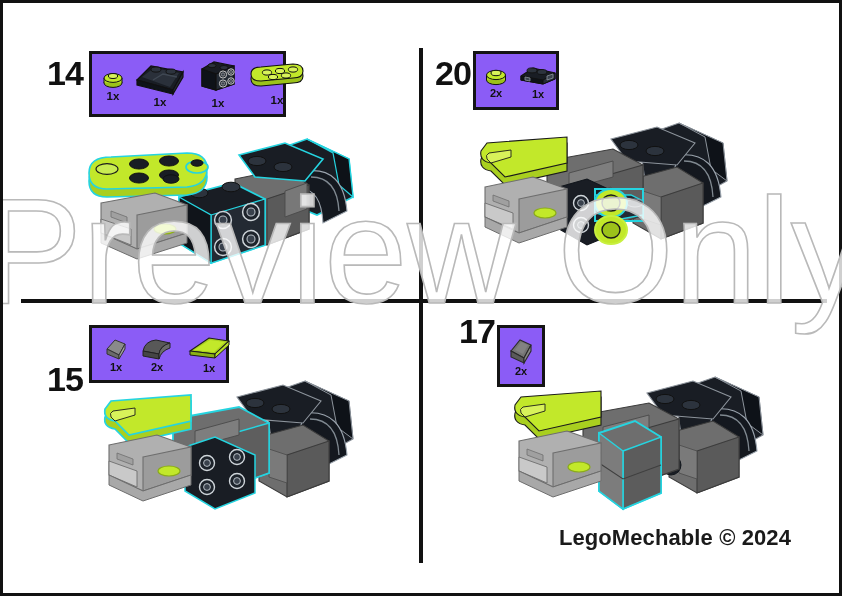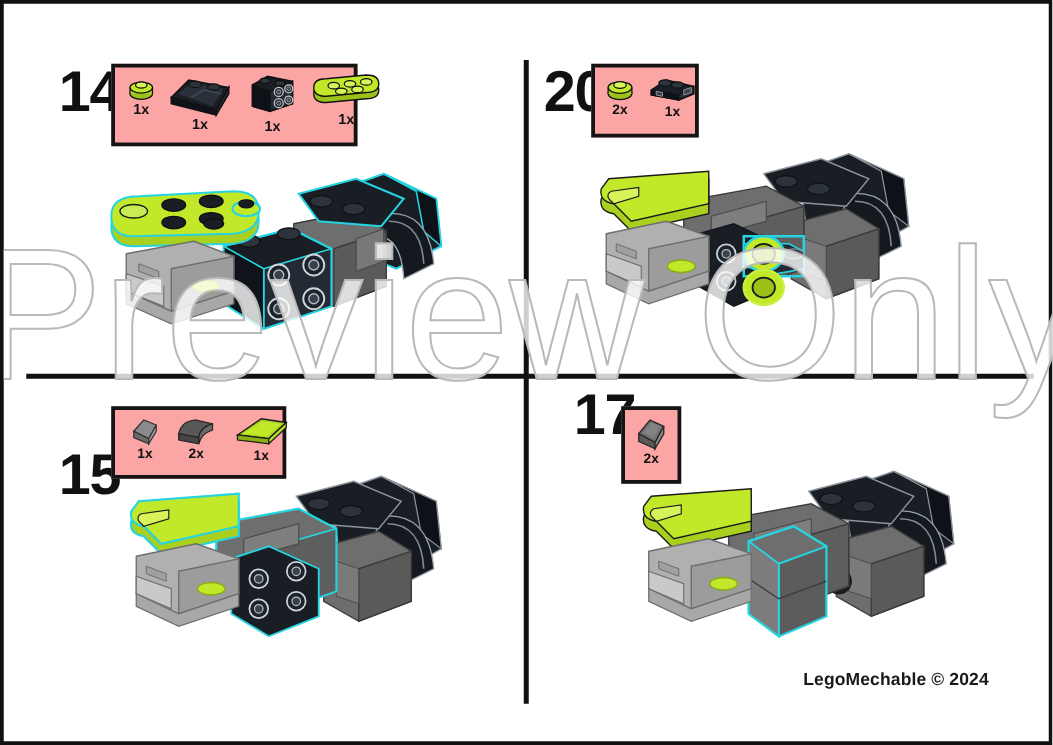--- a/index.html
+++ b/index.html
@@ -12,30 +12,30 @@
   .v-divider{position:absolute;left:416px;top:45px;width:4px;height:515px;background:#111111;}
   .h-divider{position:absolute;left:18px;top:296px;width:806px;height:4px;background:#111111;}
 
   
   .quad{position:absolute;box-sizing:border-box;}
   #quad-14{left:22px;  top:34px;  width:390px;height:258px;}
   #quad-16{left:426px; top:34px;  width:394px;height:258px;}
   #quad-15{left:22px;  top:304px; width:390px;height:252px;}
   #quad-17{left:450px; top:304px; width:394px;height:252px;}
 
-  .step-num{position:absolute;font-weight:bold;color:#111111;font-size:46px;letter-spacing:-1px;
+  .step-num{position:absolute;font-weight:bold;color:#111111;font-size:34px;letter-spacing:-1px;
             line-height:34px;font-family:"Liberation Sans",sans-serif;}
   #quad-14 .step-num{left:22px;top:19px;}
   #quad-16 .step-num{left:6px; top:19px;}
   #quad-15 .step-num{left:22px;top:7px;margin-top:48px;}
   #quad-17 .step-num{left:6px; top:7px;}
 
   
-  .parts-box{position:absolute;background:#fca5a5;border:3px solid #141414;
-             box-sizing:border-box;display:flex;align-items:flex-start;}
+  .parts-box{position:absolute;background:#8b5cf6;border:3px solid #141414;
+             box-sizing:border-box;display:flex;align-items:center;}
   #box-14{left:64px; top:14px; width:197px;height:66px;padding:4px 8px 4px 8px;}
   #box-16{left:44px; top:14px; width:86px; height:59px;padding:4px 6px 3px 6px;}
   #box-15{left:64px; top:18px; width:140px;height:58px;padding:3px 7px 3px 7px;}
   #box-17{left:44px; top:18px; width:48px; height:62px;padding:3px 5px 3px 5px;}
 
   .part-cell{display:flex;flex-direction:column;align-items:center;justify-content:flex-end;
              flex:0 0 auto;}
   .part-art{display:block;}
   .qty{font-size:11px;font-weight:bold;color:#111111;line-height:11px;margin-top:1px;
        font-family:"Liberation Sans",sans-serif;}
@@ -48,21 +48,21 @@
   #model-16{left:42px;  top:78px;}
   #model-15{left:62px;  top:68px;}
   #model-17{left:42px;  top:68px;}
 
   
   #watermark{position:absolute;left:0;top:0;width:842px;height:596px;pointer-events:none;}
   #watermark text{font-family:"Liberation Sans",sans-serif;font-weight:normal;
                   fill:#ffffff;fill-opacity:.80;stroke:#b9b9b9;stroke-width:1.6px;}
 
   
-  #footer-copy{position:absolute;right:48px;bottom:42px;font-size:14px;font-weight:bold;
+  #footer-copy{position:absolute;right:48px;bottom:42px;font-size:22px;font-weight:bold;
                color:#1a1a1a;letter-spacing:.1px;font-family:"Liberation Sans",sans-serif;}
 </style>
 </head>
 <body>
 
 <div id="page">
 
   <div class="v-divider"></div>
   <div class="h-divider"></div>
 

